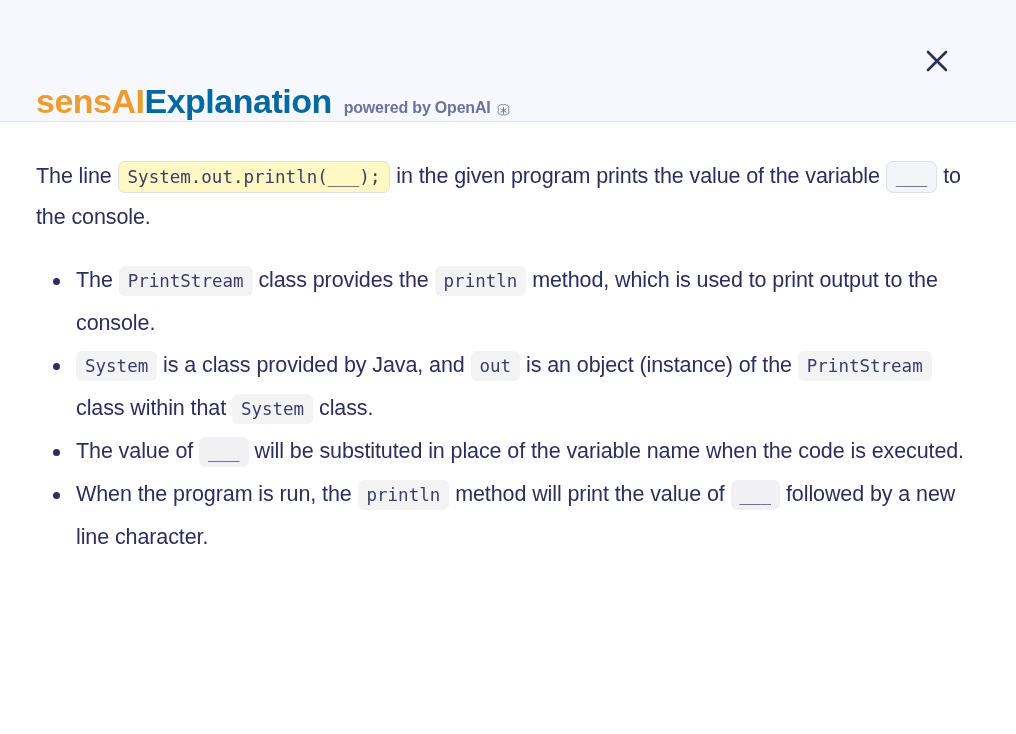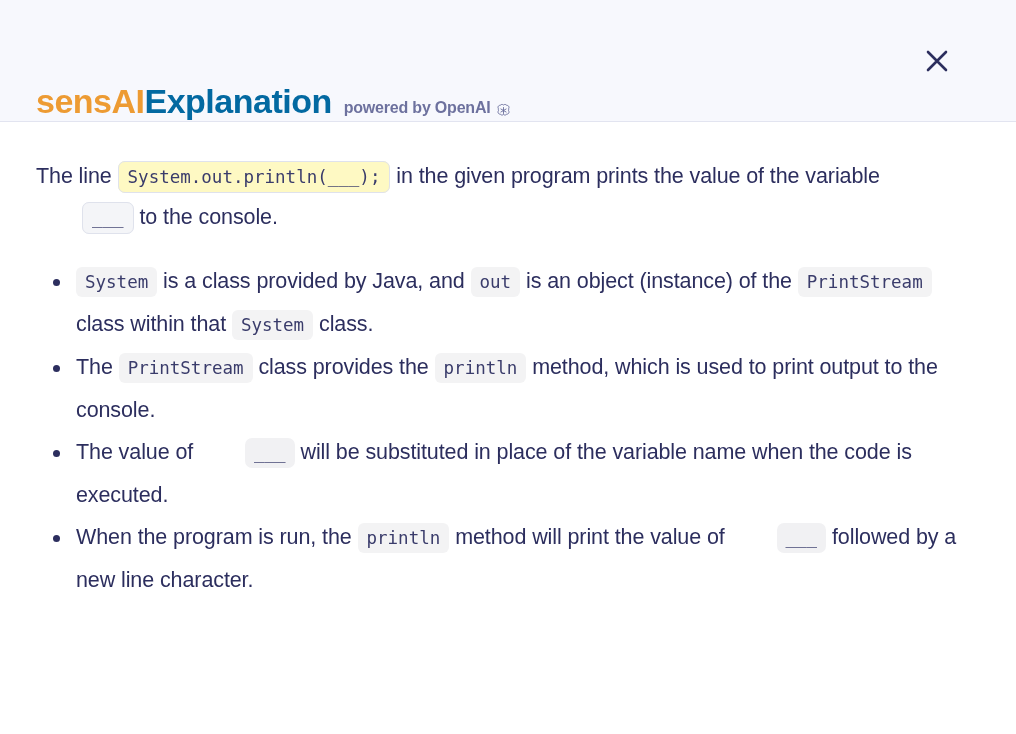--- a/index.html
+++ b/index.html
@@ -115,21 +115,20 @@
   }
   code.blank {
     font-family: "DejaVu Sans Mono", monospace;
     font-size: 17.5px;
     background: #f1f1f3;
     border-radius: 7px;
     padding: 5px 9px;
     color: #3a3c6b;
     white-space: pre;
     letter-spacing: 0;
-    margin-left: 46px;
   }
   code.blank.bordered {
     background: #f4f5f8;
     border: 1px solid #dfe2ec;
   }
 
   
   ul.explanation-list {
     list-style: none;
     margin: 0;
@@ -184,25 +183,25 @@
 <div class="modal-body">
 
   <p class="para tight">
     <span>The line </span><code class="chip-bordered">System.out.println(___);</code><span> in the given program prints the value of the variable </span><code class="blank bordered">___</code><span> to the console.</span>
   </p>
 
 
   <ul class="explanation-list">
 
     <li>
+      <span>The </span><code class="chip">PrintStream</code><span> class provides the </span><code class="chip">println</code><span> method, which is used to print output to the console.</span>
+    </li>
+
+    <li>
       <span></span><code class="chip">System</code><span> is a class provided by Java, and </span><code class="chip">out</code><span> is an object (instance) of the </span><code class="chip">PrintStream</code><span> class within that </span><code class="chip">System</code><span> class.</span>
-    </li>
-
-    <li>
-      <span>The </span><code class="chip">PrintStream</code><span> class provides the </span><code class="chip">println</code><span> method, which is used to print output to the console.</span>
     </li>
 
 
     <li>
       <span>The value of </span><code class="blank">___</code><span> will be substituted in place of the variable name when the code is executed.</span>
     </li>
 
     <li>
       <span>When the program is run, the </span><code class="chip">println</code><span> method will print the value of </span><code class="blank">___</code><span> followed by a new line character.</span>
     </li>

